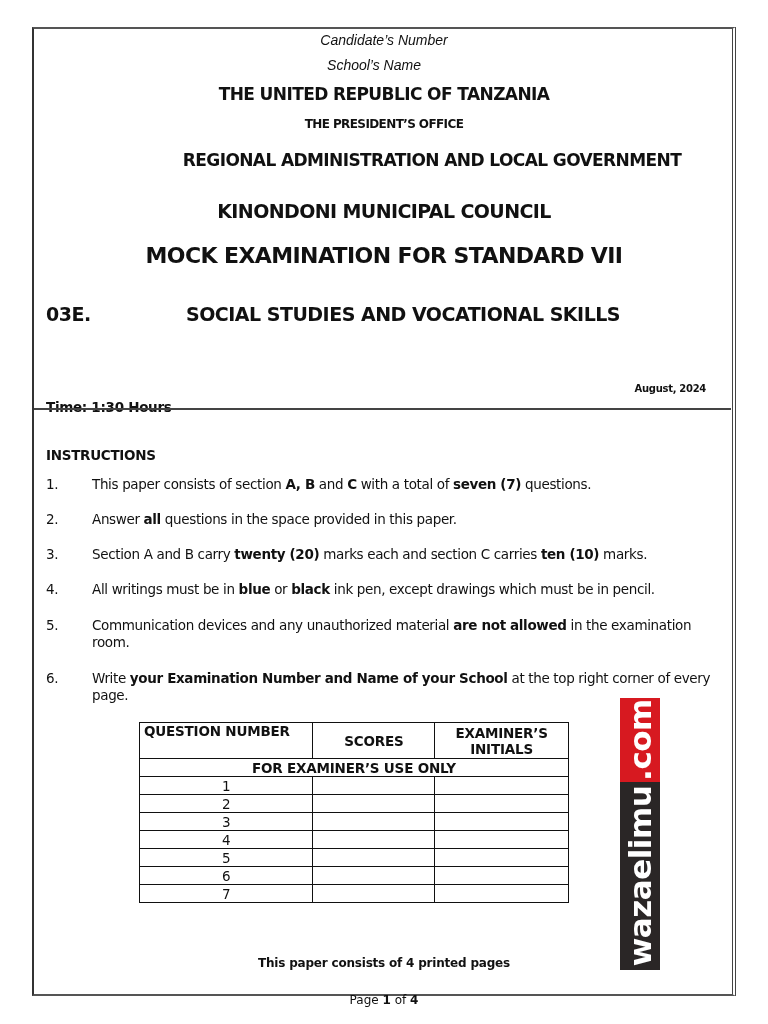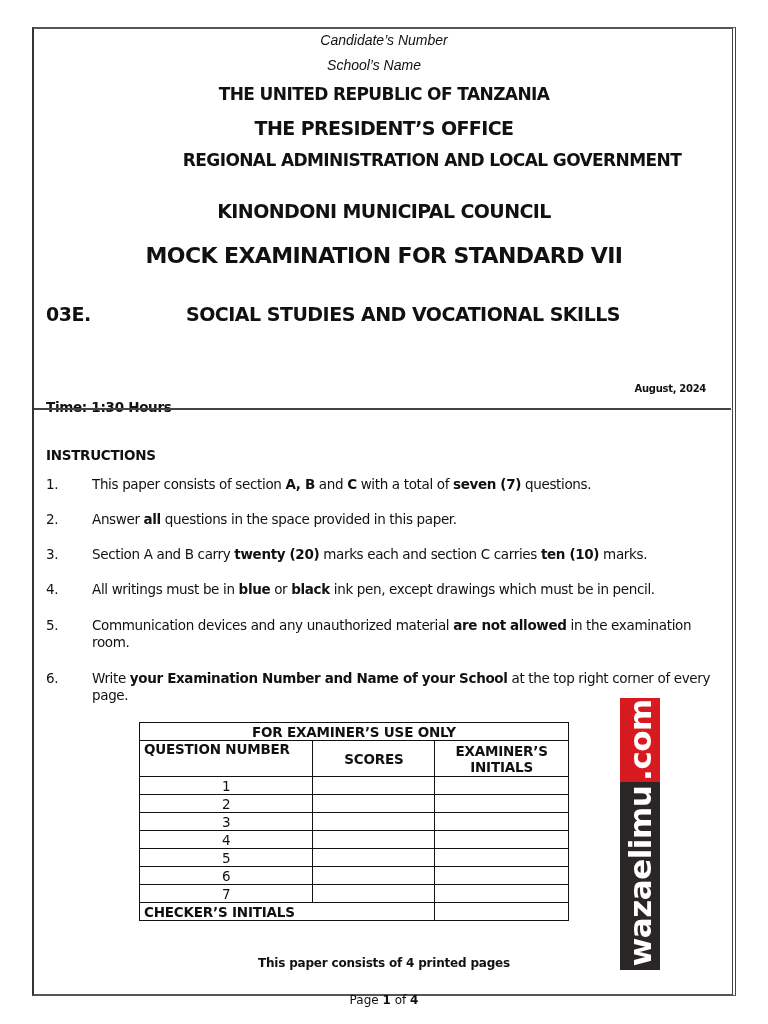--- a/index.html
+++ b/index.html
@@ -13,21 +13,21 @@
     border-right: 4px double #444;
   }
 
   .abs { position: absolute; }
   .center { left: 0; width: 768px; text-align: center; }
 
   .italic-label { font-family: "Liberation Sans", sans-serif; font-style: italic; font-size: 14px; color: #111; }
 
   .hdr { font-family: "DejaVu Sans", sans-serif; font-weight: bold; letter-spacing: -0.6px; transform-origin: center; }
   .hdr-1 { font-size: 17px; top: 84px; }
-  .hdr-2 { font-size: 19px; top: 117px; }
+  .hdr-2 { font-size: 12px; top: 117px; }
   .hdr-3 { font-size: 17px; top: 150px; margin-left: 48px; }
   .hdr-4 { font-size: 19px; top: 200px; }
   .hdr-5 { font-size: 22px; top: 243px; }
 
   .subject-row { top: 303px; left: 46px; font-weight: bold; font-size: 19px; letter-spacing: -0.5px; }
   .subject-code { position: absolute; left: 0; top: 0; }
   .subject-title { position: absolute; left: 140px; top: 0; white-space: nowrap; }
 
   .time-label { top: 383px; left: 46px; font-weight: bold; font-size: 13.5px; letter-spacing: -0.3px; margin-top: 16px; }
   .date-label { top: 383px; right: 62px; font-weight: bold; font-size: 10px; letter-spacing: -0.3px; }
@@ -118,26 +118,26 @@
   <span class="txt"><span>Communication devices and any unauthorized material </span><b>are not allowed</b><span> in the examination room.</span></span>
 </div>
 <div class="instr i6">
   <span class="num">6.</span>
   <span class="txt"><span>Write </span><b>your Examination Number and Name of your School</b><span> at the top right corner of every page.</span></span>
 </div>
 
 <table class="exam-table">
   <tbody>
       <tr>
-    <td class="cap" colspan="3">FOR EXAMINER’S USE ONLY</td>
-  </tr>
-  <tr>
     <th class="hq" style="height:36px;">QUESTION NUMBER</th>
     <th class="hs">SCORES</th>
     <th class="he">EXAMINER’S INITIALS</th>
+  </tr>
+  <tr>
+    <td class="cap" colspan="3">FOR EXAMINER’S USE ONLY</td>
   </tr>
   <tr>
     <td class="qn">1</td>
     <td></td>
     <td></td>
   </tr>
   <tr>
     <td class="qn">2</td>
     <td></td>
     <td></td>
@@ -160,24 +160,20 @@
   <tr>
     <td class="qn">6</td>
     <td></td>
     <td></td>
   </tr>
   <tr>
     <td class="qn">7</td>
     <td></td>
     <td></td>
   </tr>
-  <tr>
-    <td class="bold-left" colspan="2">CHECKER’S INITIALS</td>
-    <td></td>
-  </tr>
 </tbody>
   </table>
 
 <div class="watermark">
   <div class="wm-red">
     <span class="wm-text">.com</span>
   </div>
   <div class="wm-dark">
     <span class="wm-text">wazaelimu</span>
   </div>

